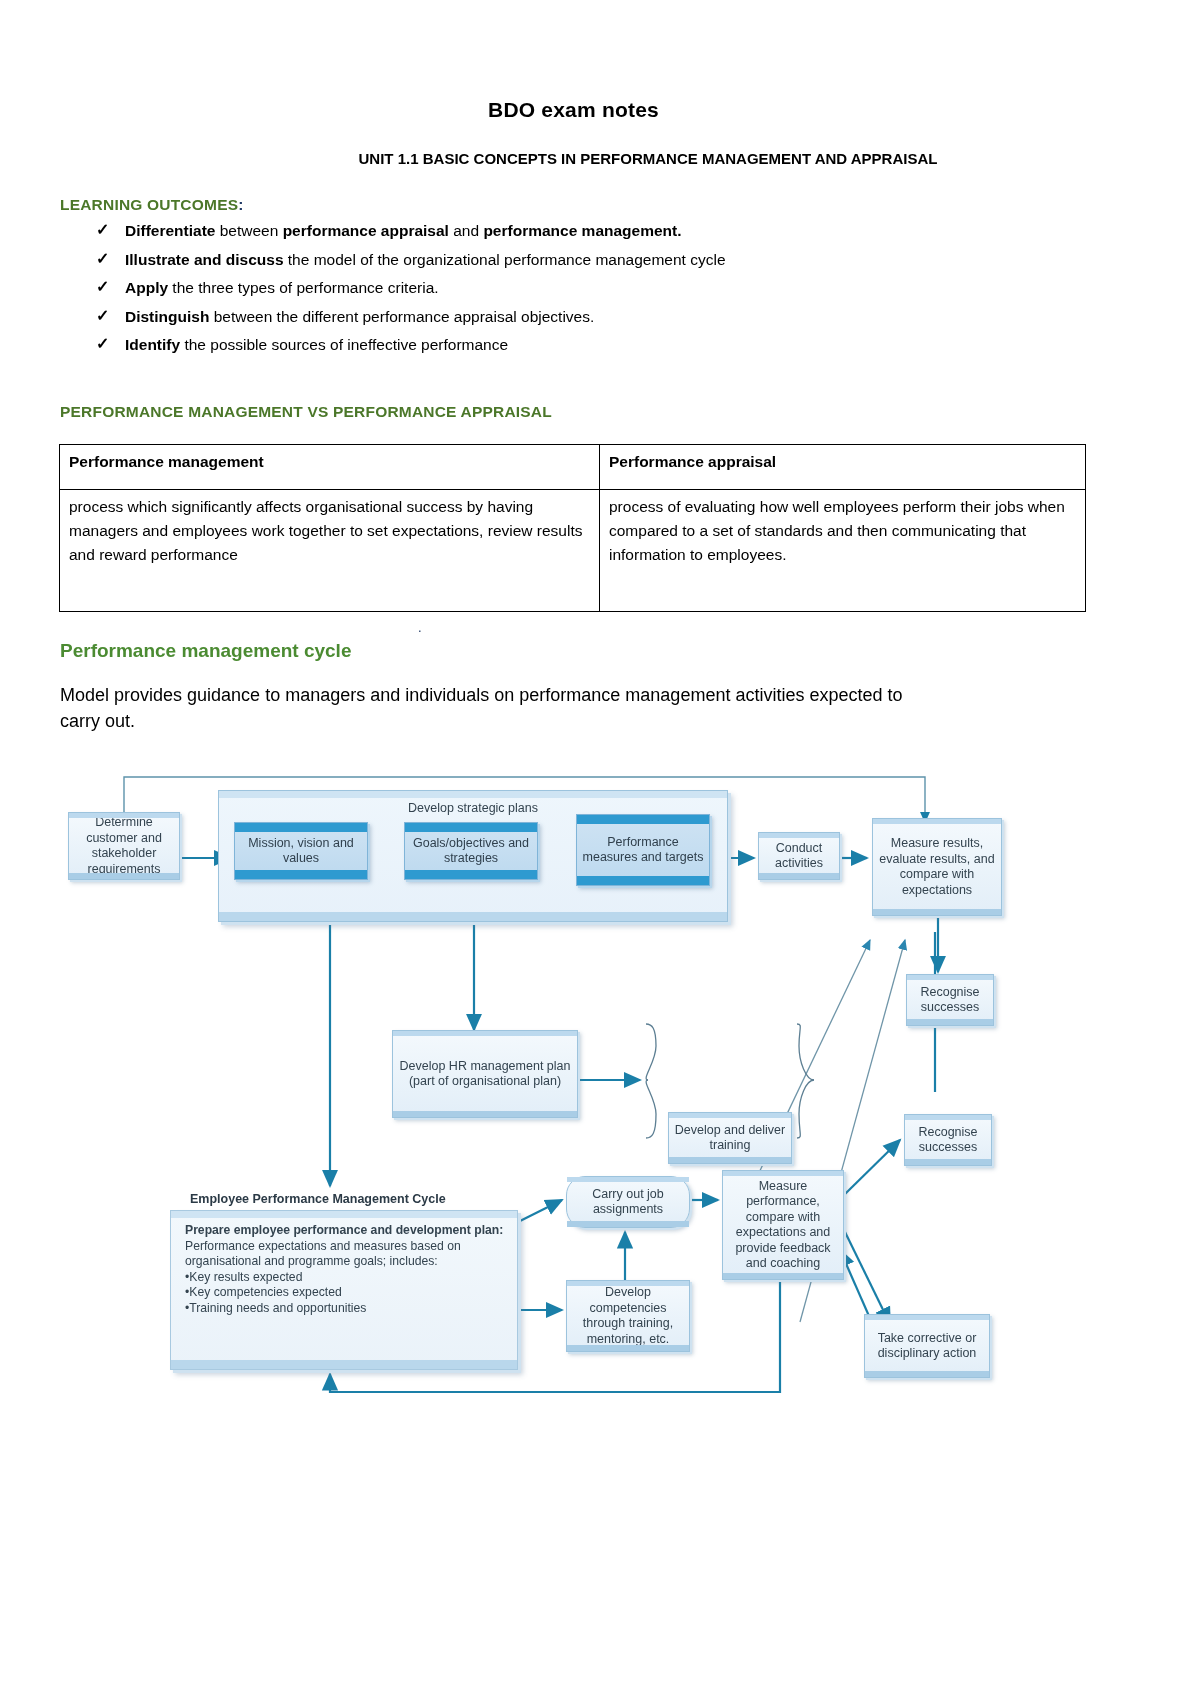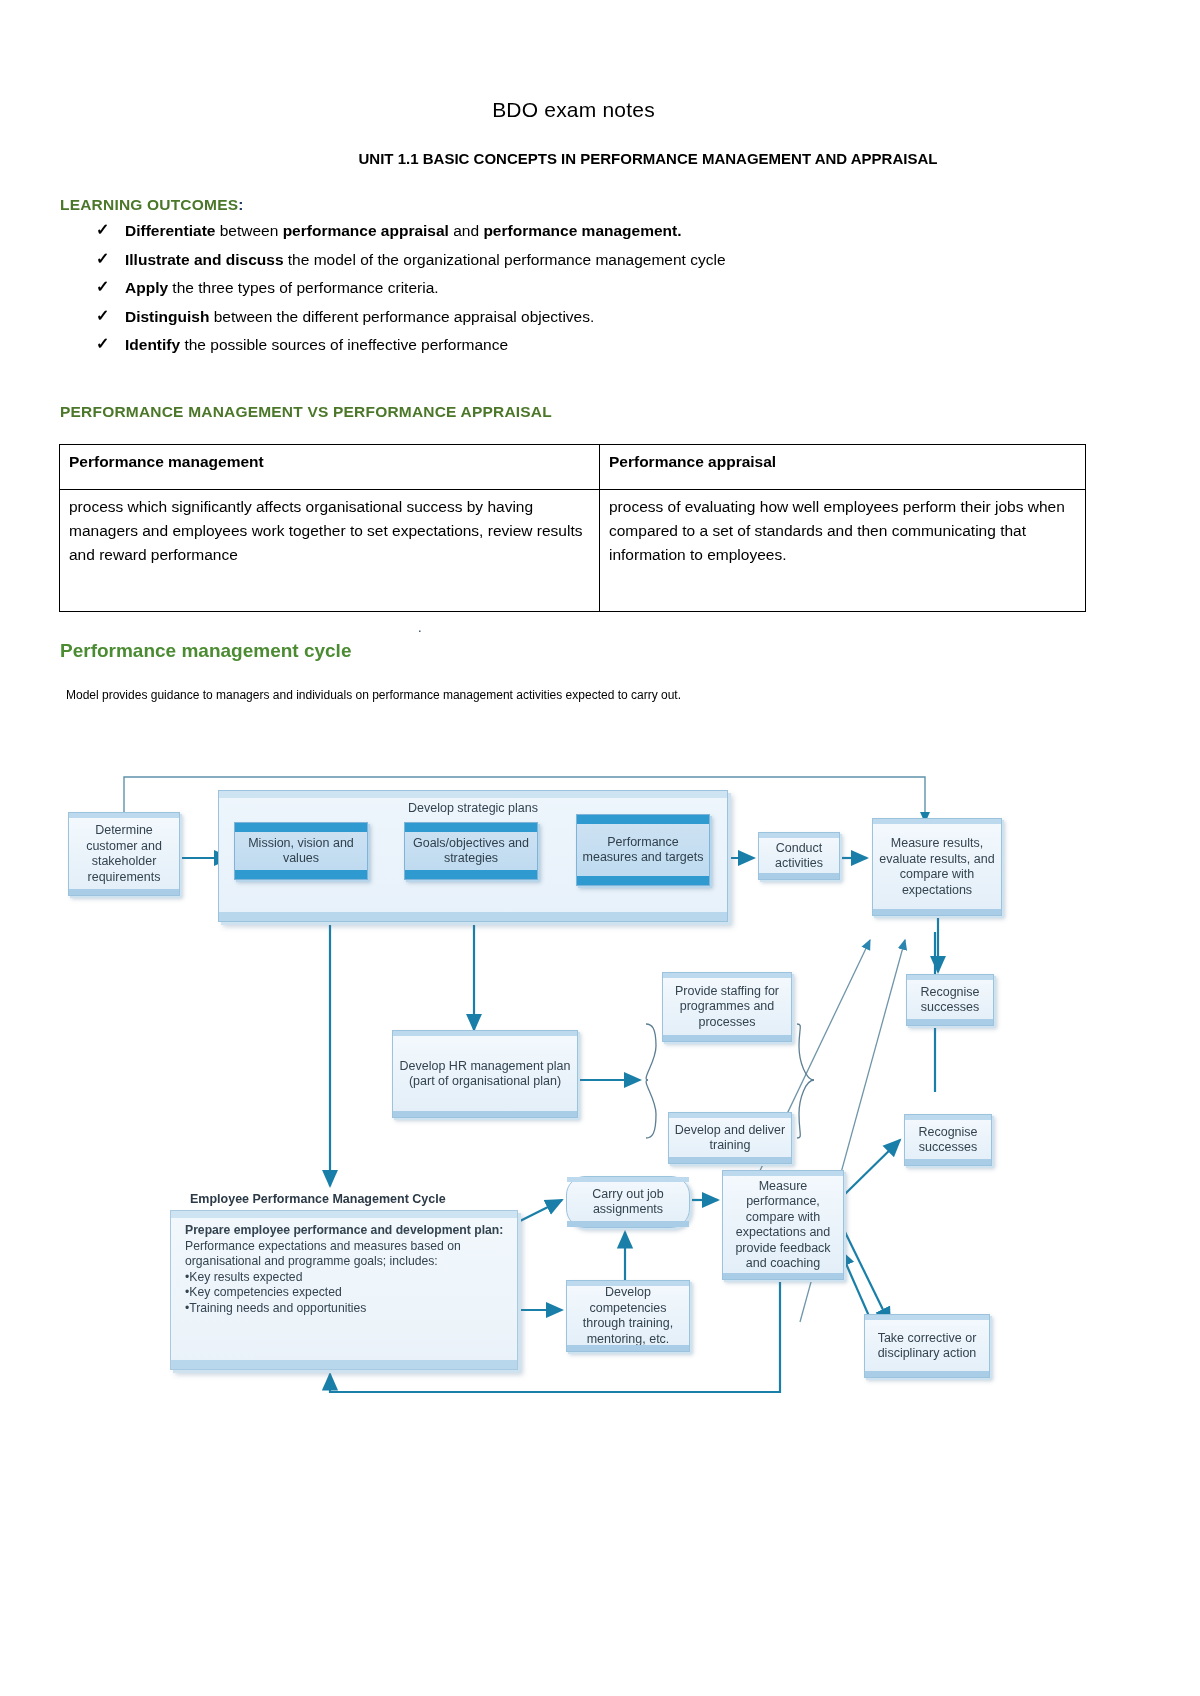--- a/index.html
+++ b/index.html
@@ -5,21 +5,21 @@
   html,body{margin:0;padding:0;background:#ffffff;}
   body{
     width:1200px;height:1696px;position:relative;overflow:hidden;
     font-family:"Liberation Sans", sans-serif;color:#000;
   }
   .page{position:absolute;inset:0;}
 
   
   .doc-title{
     position:absolute;left:0;top:98px;width:1147px;text-align:center;
-    font-size:21px;font-weight:normal;letter-spacing:.2px;
+    font-size:21px;font-weight:bold;letter-spacing:.2px;
   }
   .doc-subtitle{
     position:absolute;left:0;top:150px;width:1200px;text-align:center;
     font-size:15px;font-weight:bold;padding-left:48px;
   }
   .sec-head{
     position:absolute;left:60px;font-size:15.5px;font-weight:bold;
     color:#4b7729;letter-spacing:.2px;
   }
   .sec-head .colon{color:#1f3864;}
@@ -52,23 +52,22 @@
   table.cmp td{
     border:1px solid #000;vertical-align:top;padding:5px 9px 6px 9px;
     font-size:15.5px;line-height:24px;
   }
   table.cmp td.head{font-weight:bold;padding-bottom:15px;}
   table.cmp .c1{width:521px;}
   table.cmp .c2{width:467px;}
   td.body-cell{height:110px;}
 
   .intro-p{
-    position:absolute;left:60px;top:682px;width:850px;font-size:12px;
+    position:absolute;left:60px;top:682px;width:850px;font-size:18px;
     line-height:26px;
-    margin-left:6px;
   }
 
   
   .diagram{position:absolute;left:0;top:762px;width:1200px;height:680px;}
   .diagram svg{position:absolute;left:0;top:0;}
 
   .nbox{
     position:absolute;box-sizing:border-box;
     background:linear-gradient(180deg,#f4f9fd 0%,#eaf3fa 55%,#e2eef8 100%);
     border:1px solid #9cc3dd;
@@ -258,21 +257,21 @@
       </g>
 
       <g fill="none" stroke="#5d7f93" stroke-width="1.3">
         <path d="M648,318 C641,318 656,300 656,284 C656,266 652,262 646,262"></path>
         <path d="M648,318 C641,318 656,336 656,352 C656,372 652,376 646,376"></path>
         <path d="M797,262 C803,262 799,266 799,284 C799,300 806,318 814,318"></path>
         <path d="M797,376 C803,376 799,372 799,352 C799,336 806,318 814,318"></path>
       </g>
     </svg>
 
-    <div class="nbox bar-top bar-bottom" style="left:68px;top:50px;width:112px;height:84px;">
+    <div class="nbox bar-top bar-bottom" style="left:68px;top:50px;width:112px;height:68px;">
       <div class="inner">Determine customer and stakeholder requirements</div>
     </div>
 
     <div class="group-box" style="left:218px;top:28px;width:510px;height:132px;">
       <div class="group-title">Develop strategic plans</div>
     </div>
 
     <div class="bbox" style="left:234px;top:60px;width:134px;height:58px;justify-content:center;">
       <div class="inner">Mission, vision and values</div>
     </div>
@@ -292,23 +291,20 @@
     </div>
 
     <div class="nbox bar-top bar-bottom" style="left:906px;top:212px;width:88px;height:52px;">
       <div class="inner">Recognise successes</div>
     </div>
 
     <div class="nbox bar-top bar-bottom" style="left:392px;top:268px;width:186px;height:88px;">
       <div class="inner">Develop HR management plan (part of organisational plan)</div>
     </div>
 
-    <div class="nbox bar-top bar-bottom" style="left:662px;top:210px;width:130px;height:70px;">
-      <div class="inner">Provide staffing for programmes and processes</div>
-    </div>
 
     <div class="nbox bar-top bar-bottom" style="left:668px;top:350px;width:124px;height:52px;">
       <div class="inner">Develop and deliver training</div>
     </div>
 
     <div class="nbox bar-top bar-bottom" style="left:904px;top:352px;width:88px;height:52px;">
       <div class="inner">Recognise successes</div>
     </div>
 
     <div class="emp-title" style="left:190px;top:430px;">Employee Performance Management Cycle</div>

